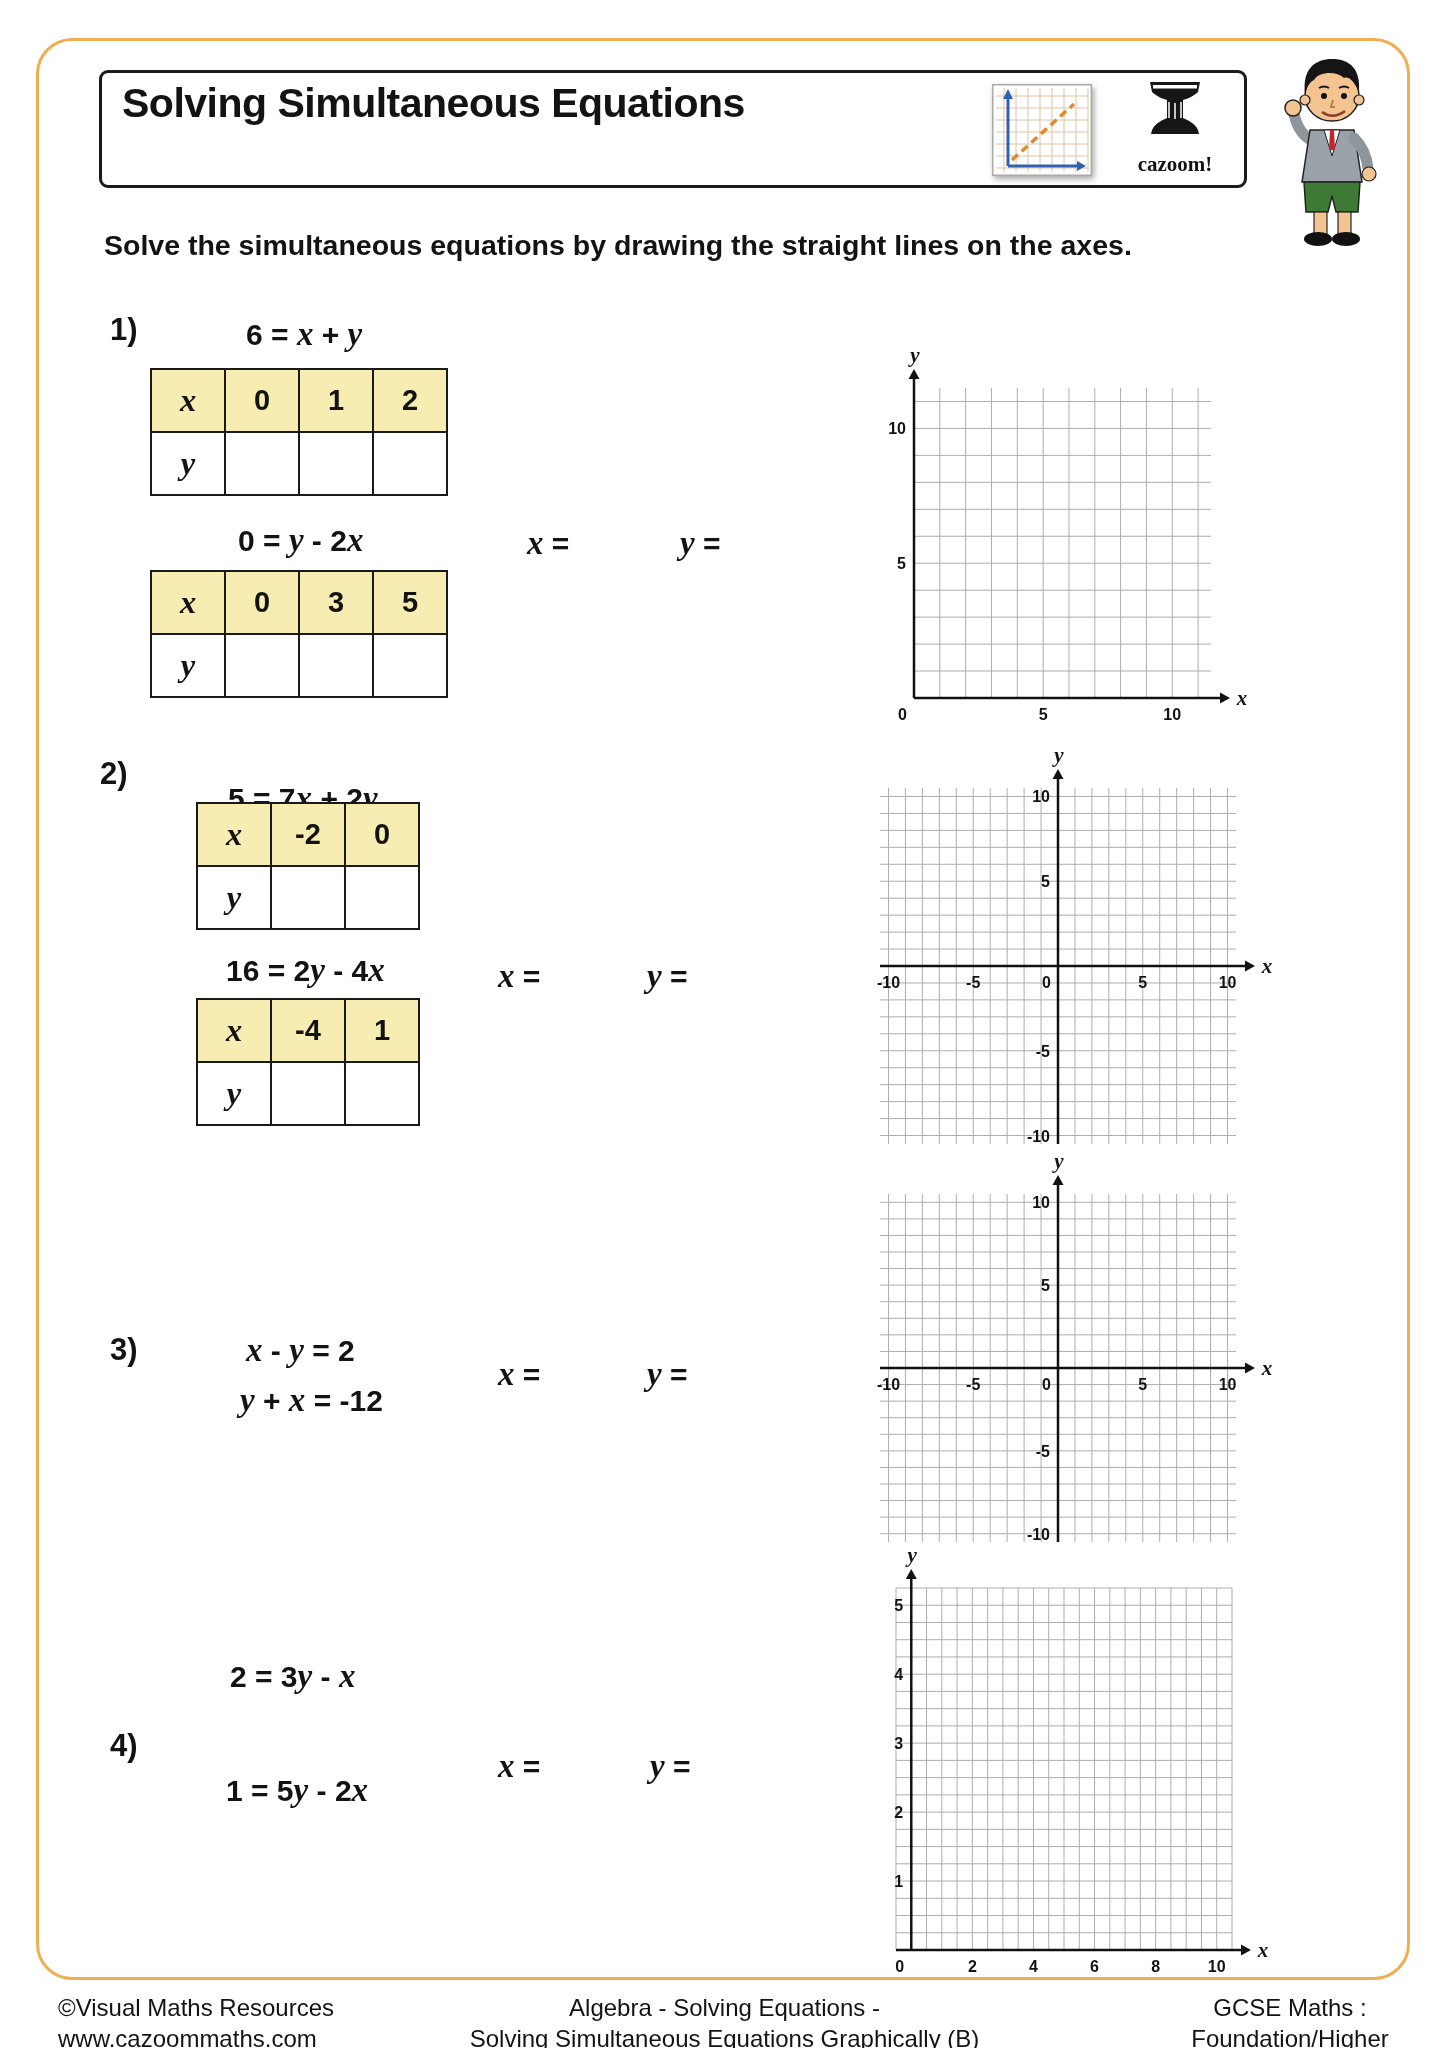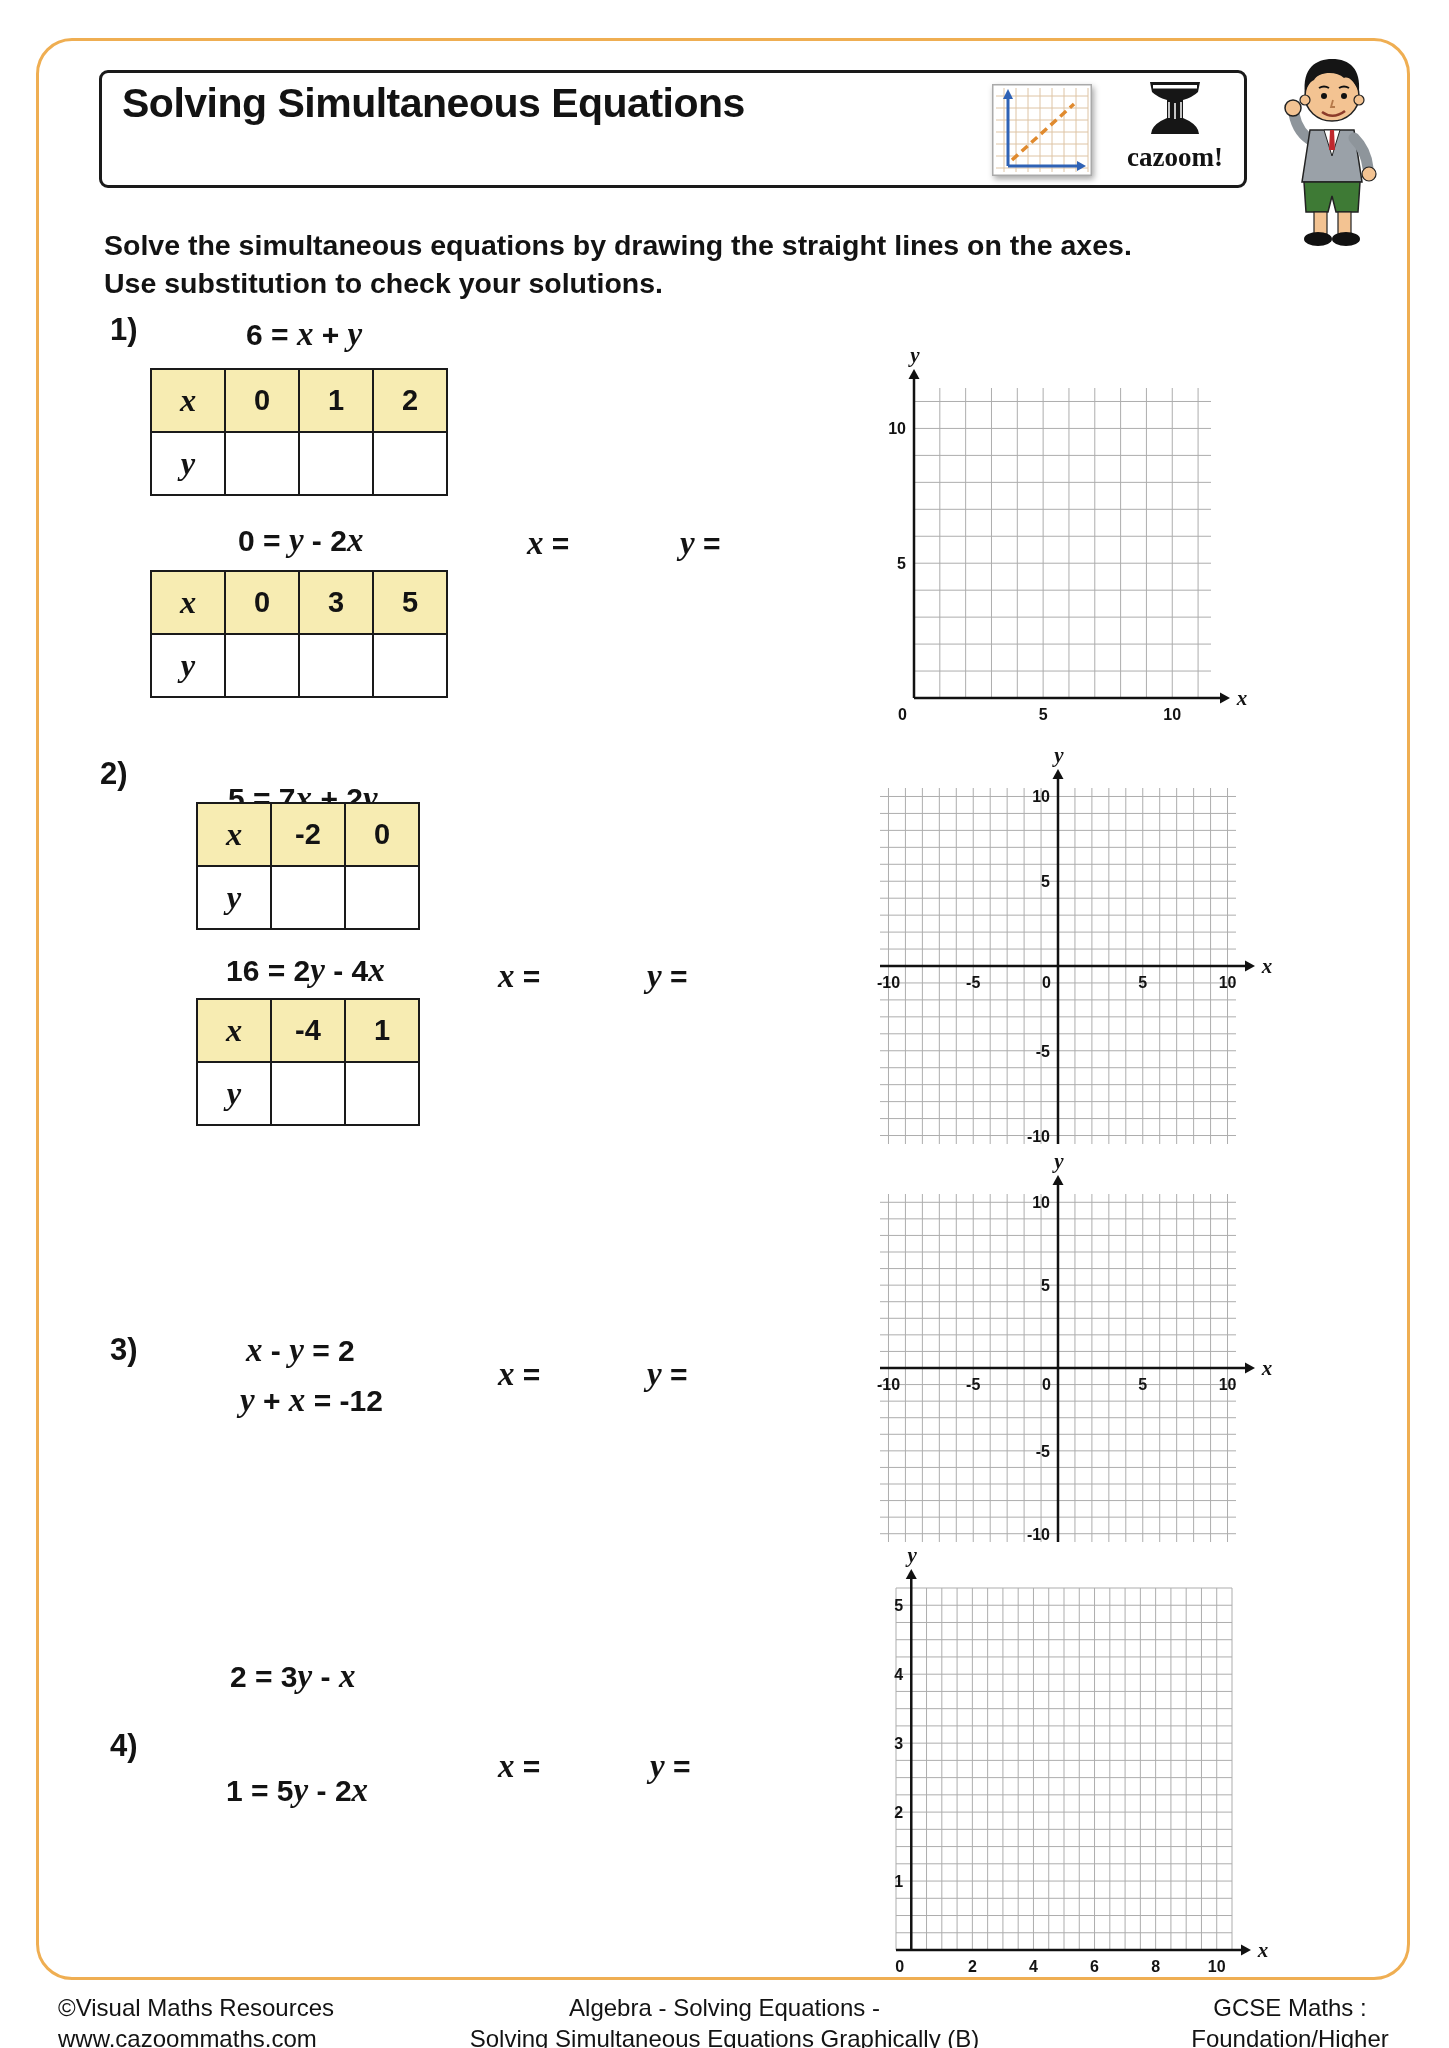--- a/index.html
+++ b/index.html
@@ -4,21 +4,21 @@
 <style>
   * { box-sizing: border-box; }
   body { margin: 0; background: #ffffff; }
   .page { position: relative; width: 1449px; height: 2048px; background: #fff;
           font-family: "Liberation Sans", sans-serif; color: #131313; overflow: hidden; }
   .abs { position: absolute; }
   .border-frame { border: 3px solid #EFAE52; border-radius: 36px; }
   .header-box { border: 3px solid #1a1a1a; border-radius: 9px; background: #fff; }
   .title { font-size: 41px; font-weight: 700; line-height: 51px; letter-spacing: -0.5px; }
   .icon-frame { box-shadow: 2px 3px 6px rgba(0,0,0,0.35); background:#fff; }
-  .logo-text { font-family: "Liberation Serif", serif; font-weight: 700; font-size: 27px; margin-top: 6px; }
+  .logo-text { font-family: "Liberation Serif", serif; font-weight: 700; font-size: 21px; margin-top: 16px; }
   .instr { font-size: 28.5px; font-weight: 700; line-height: 38px; white-space: nowrap; }
   .pnum { font-size: 31px; font-weight: 700; }
   .eq { font-size: 30px; font-weight: 700; white-space: nowrap; }
   .eq i { font-family: "Liberation Serif", serif; font-style: italic; font-weight: 700; font-size: 1.1em; }
   .eq-table table { border-collapse: collapse; }
   .eq-table td { width: 74px; height: 63px; border: 2.5px solid #1a1a1a; background: #fff;
                  text-align: center; vertical-align: middle; font-size: 29px; font-weight: 700; }
   .eq-table td.hl { background: #F7ECB2; }
   .eq-table td i { font-family: "Liberation Serif", serif; font-style: italic; font-size: 1.12em; }
   .footer-text { font-size: 24px; line-height: 31px; }
@@ -81,21 +81,20 @@
       <path d="M46 132 L102 132 L100 162 L78 162 L74 146 L70 162 L48 162 Z" fill="#3E7A35" stroke="#222" stroke-width="1.5"></path>
       <rect x="56" y="162" width="13" height="22" fill="#F3C392" stroke="#222" stroke-width="1.2"></rect>
       <rect x="80" y="162" width="13" height="22" fill="#F3C392" stroke="#222" stroke-width="1.2"></rect>
       <ellipse cx="60" cy="189" rx="14" ry="7" fill="#111"></ellipse>
       <ellipse cx="88" cy="189" rx="14" ry="7" fill="#111"></ellipse>
     </svg>
   </div>
 
   <div class="abs instr" style="left:104px; top:226px;">
     <div>Solve the simultaneous equations by drawing the straight lines on the axes.</div>
-    <div>Use substitution to check your solutions.</div>
   </div>
 
   <div class="abs pnum" style="left:110px; top:312px;">1)</div>
   <div class="abs eq" style="left:246px; top:316px;">6 = <i>x</i> + <i>y</i></div>
   <div class="abs eq-table" style="left:150px; top:368px;">
       <table>
         <tbody>
           <tr>
             <td class="hl"><i>x</i></td>
             <td class="hl">0</td>

